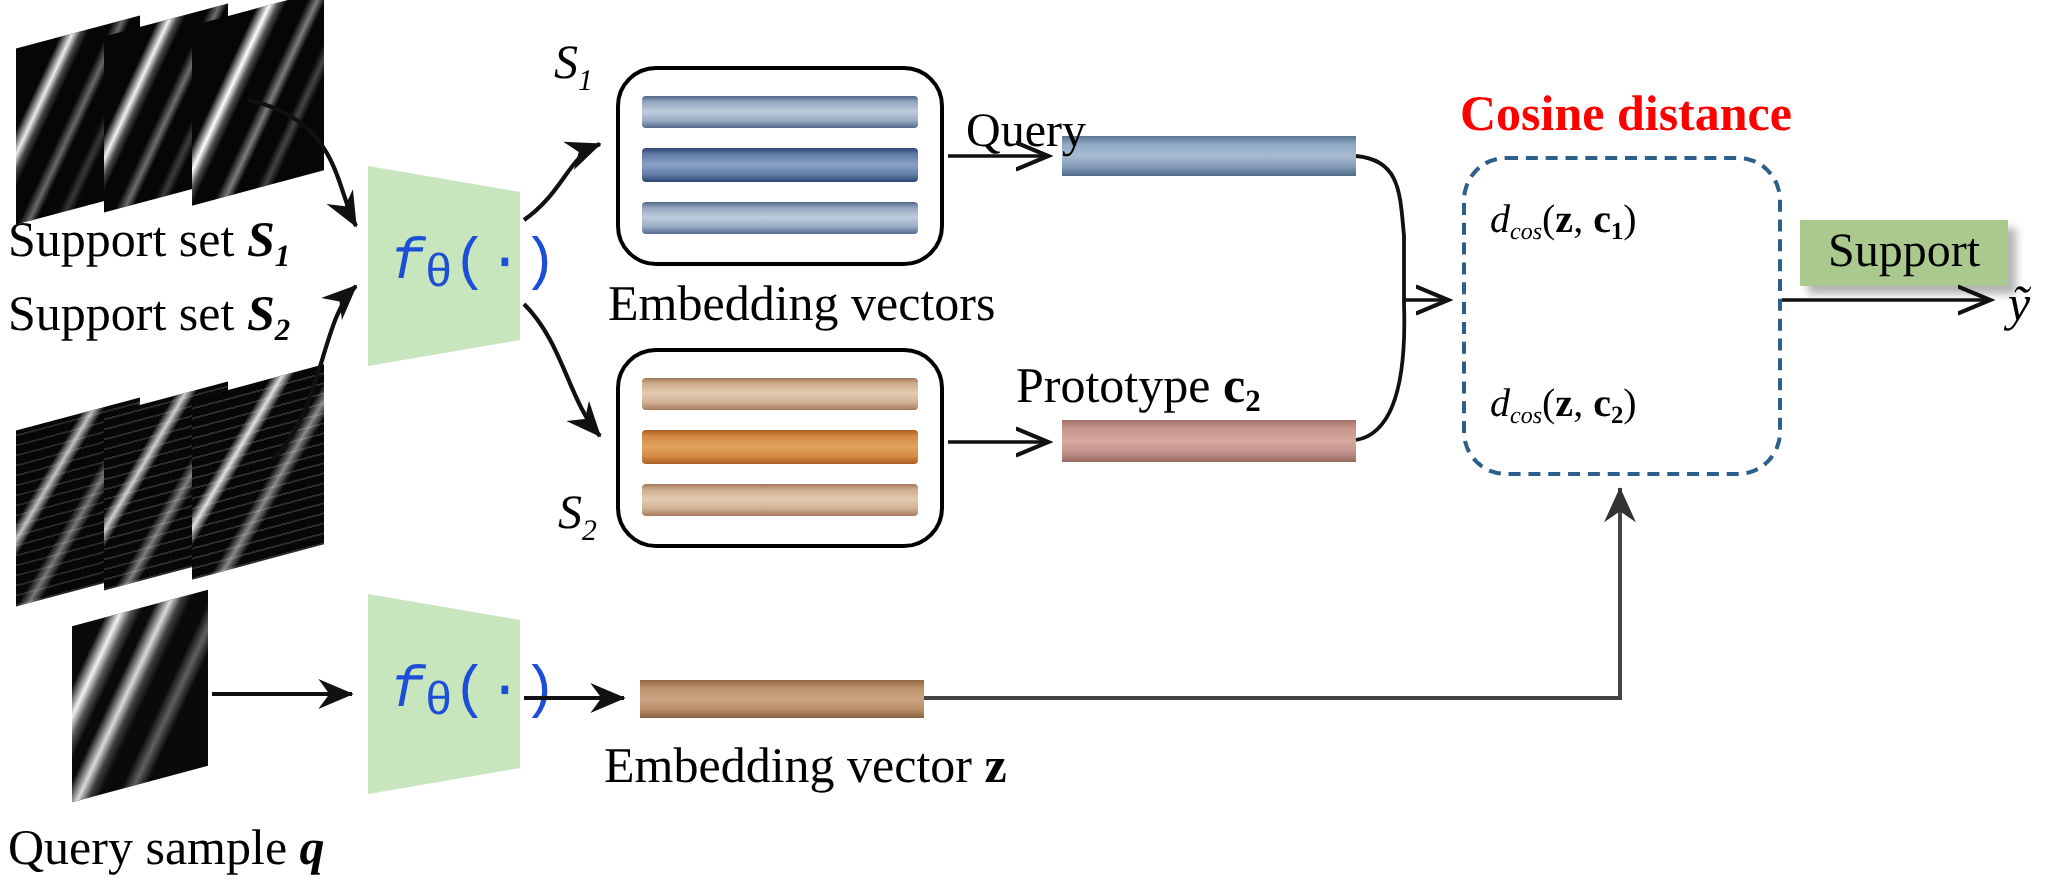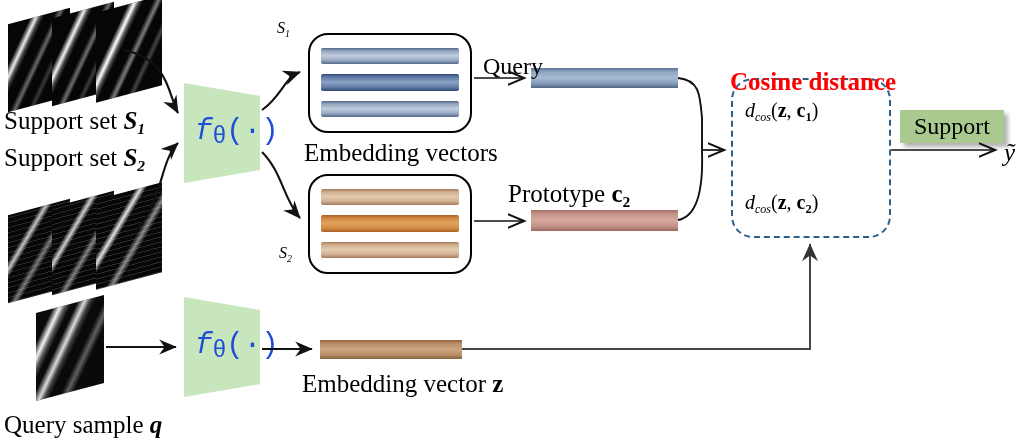--- a/index.html
+++ b/index.html
@@ -20,31 +20,30 @@
   .lbl {
     position: absolute;
     font-family: "Liberation Serif", "DejaVu Serif", serif;
     color: #000;
     white-space: nowrap;
     line-height: 1;
   }
   .t-support { font-size: 25px; }
   .t-support i { font-style: italic; font-weight: bold; }
   .t-emb { font-size: 25px; }
-  .t-setlabel { font-size: 16px; font-style: italic; }
+  .t-setlabel { font-size: 24px; font-style: italic; }
   .t-setlabel sub { font-size: 0.62em; font-style: italic; }
   .t-mean { font-size: 24px; }
   .t-proto { font-size: 25px; }
   .t-proto b { font-weight: bold; font-style: normal; }
   .t-cos-title {
     font-size: 25px;
     font-weight: bold;
     color: #ff0000;
     font-family: "Liberation Serif", "DejaVu Serif", serif;
-    margin-top: 24px;
   }
   .t-dcos { font-size: 20px; }
   .t-dcos .dd { font-style: italic; }
   .t-dcos .sub { font-size: 0.6em; font-style: italic; }
   .t-dcos .bb { font-weight: bold; font-style: normal; }
   .t-query { font-size: 25px; }
   .t-query i { font-style: italic; font-weight: bold; }
   .t-embz { font-size: 25px; }
   .t-embz b { font-weight: bold; }
   .t-yhat { font-size: 25px; font-style: italic; }

